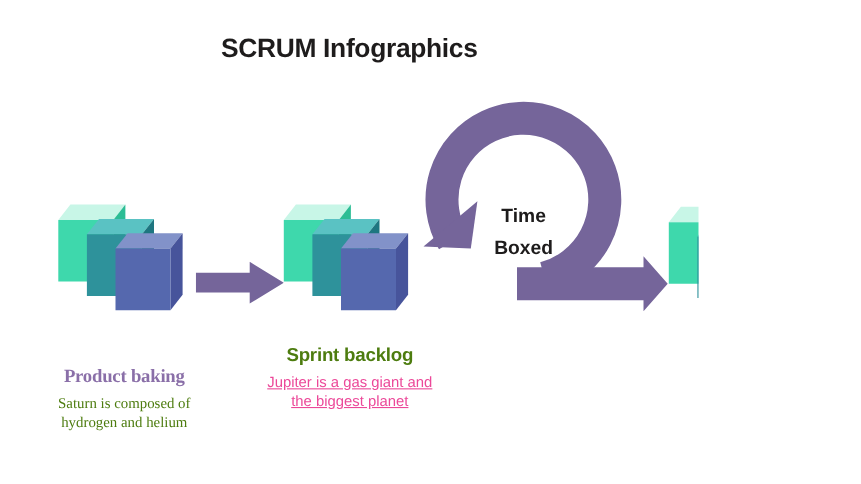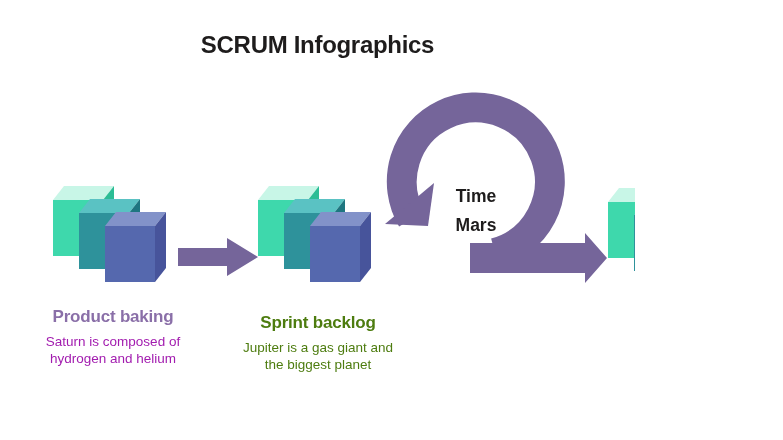--- a/index.html
+++ b/index.html
@@ -61,39 +61,39 @@
     </svg>
 
   <svg class="loop-svg" style="left:380px;top:85px;" width="235" height="215" viewBox="0 0 235 215">
     <path d="M 115 168 A 74 74 0 1 0 32 134" fill="none" stroke-width="30" stroke="#75659A"></path>
     <polygon points="54,98 48,141 5,139" fill="#75659A"></polygon>
     <polygon points="90,158 205,158 205,148 227,173 205,198 205,188 90,188" fill="#75659A"></polygon>
   </svg>
 
   <div class="loop-text" style="color: rgb(30, 28, 28);">
     <span>Time</span>
-    <span>Mars</span>
+    <span>Boxed</span>
   </div>
 
   <svg class="cube-svg" style="left:606px;top:186px;" width="120" height="102" viewBox="0 0 120 102">
       <polygon points="2,16 13,2 63,2 52,16" fill="#C8F6E7"></polygon>
       <polygon points="52,16 63,2 63,58 52,72" fill="#2CBD95"></polygon>
       <polygon points="2,16 52,16 52,72 2,72" fill="#3ED8AC"></polygon>
       <polygon points="28,29 39,15 89,15 78,29" fill="#5AC2C3"></polygon>
       <polygon points="78,29 89,15 89,71 78,85" fill="#1E7680"></polygon>
       <polygon points="28,29 78,29 78,85 28,85" fill="#2E929B"></polygon>
       <polygon points="54,42 65,28 115,28 104,42" fill="#8292C9"></polygon>
       <polygon points="104,42 115,28 115,84 104,98" fill="#47549B"></polygon>
       <polygon points="54,42 104,42 104,98 54,98" fill="#5568AE"></polygon>
     </svg>
 
-  <div class="step-text" style="left:18px;top:307px;">
+  <div class="step-text" style="left:18px;top:332px;font-family:Liberation Serif, serif;">
     <div class="step-label" style="color: rgb(138, 111, 168);">Product baking</div>
-    <div class="step-desc" style="color: #a21caf;">Saturn is composed of hydrogen and helium</div>
+    <div class="step-desc" style="color: #4d7c0f;">Saturn is composed of hydrogen and helium</div>
   </div>
 
   <div class="step-text" style="left:223px;top:313px;">
     <div class="step-label" style="color: #4d7c0f;">Sprint backlog</div>
-    <div class="step-desc" style="color: #4d7c0f;">Jupiter is a gas giant and the biggest planet</div>
+    <div class="step-desc" style="color: #ec4899; text-decoration: underline;">Jupiter is a gas giant and the biggest planet</div>
   </div>
 
 
 </div>
 
 </body></html>

